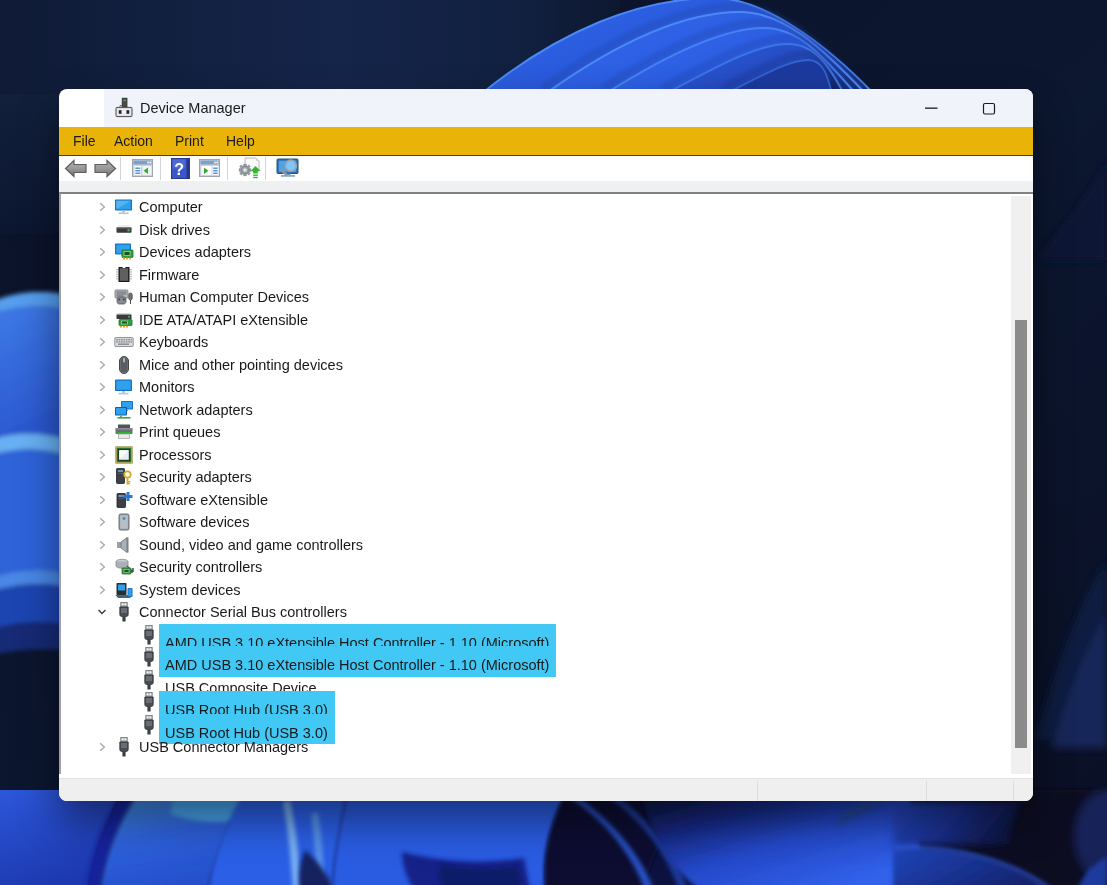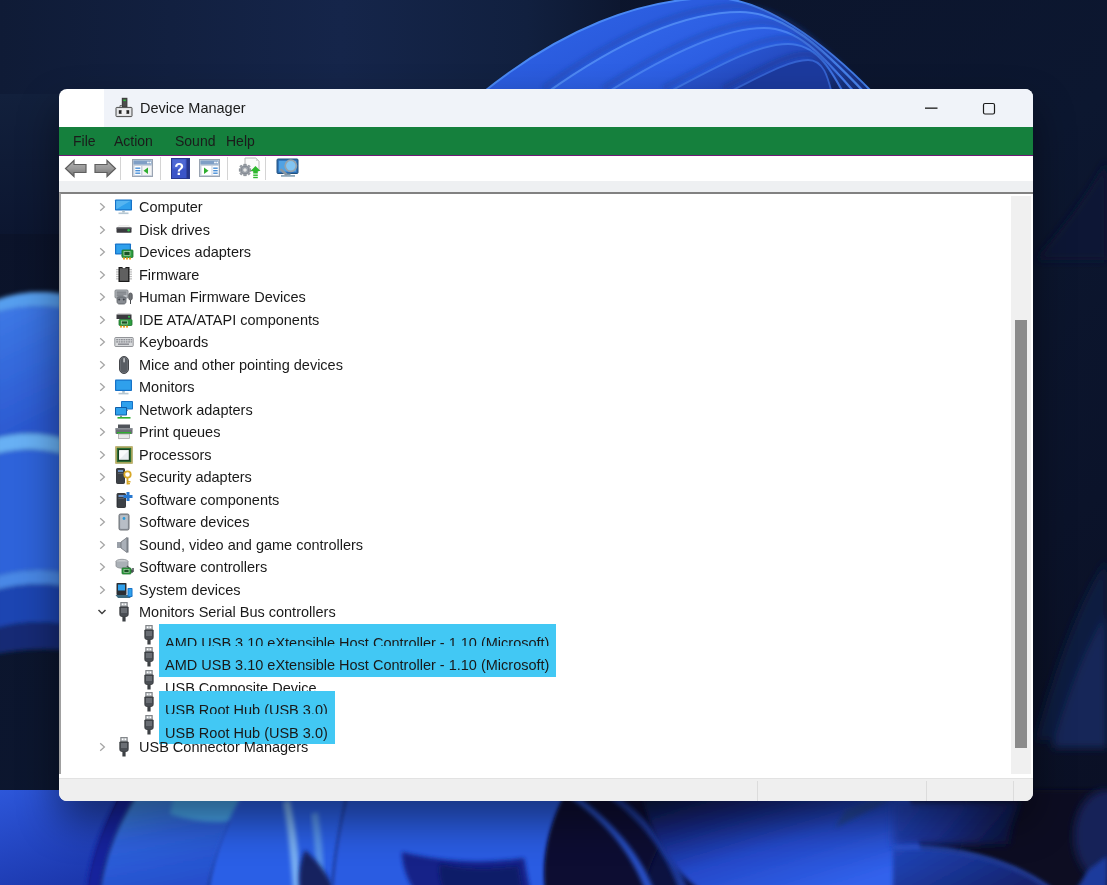--- a/index.html
+++ b/index.html
@@ -1,20 +1,20 @@
 <!DOCTYPE html>
 <html><head><meta charset="utf-8"><style>
 html,body{margin:0;padding:0;width:1107px;height:885px;overflow:hidden;background:#0b1228;font-family:"Liberation Sans",sans-serif;}
 #wall{position:absolute;left:0;top:0;width:1107px;height:885px;}
 #win{position:absolute;left:59px;top:89px;width:974px;height:712px;border-radius:8px;background:#fff;box-shadow:0 20px 40px rgba(0,0,0,.45);overflow:hidden;}
 #titlebar{position:absolute;left:0;top:0;width:100%;height:38px;background:#f0f3f9;margin-left:45px;}
 #titletxt{position:absolute;left:36px;top:10.5px;font-size:14.5px;color:#1b1b1b;}
 #tico{position:absolute;left:11px;top:8px;}
 .wbtn{position:absolute;top:0;height:38px;width:46px;}
-#menubar{position:absolute;left:0;top:38px;width:100%;height:28px;background:#15803d;border-bottom:4px solid #701a75;}
+#menubar{position:absolute;left:0;top:38px;width:100%;height:28px;background:#eab308;border-bottom:4px solid #701a75;}
 .mitem{position:absolute;top:6px;font-size:14px;color:#1b1b1b;}
 #toolbar{position:absolute;left:0;top:67px;width:100%;height:25px;background:#fff;}
 #tbstrip{position:absolute;left:0;top:92px;width:100%;height:11px;background:#eef0f2;}
 .tsep{position:absolute;top:1px;width:1px;height:23px;background:#d4d4d4;}
 #treepanel{position:absolute;left:0;top:103px;width:974px;height:582px;background:#fff;border-top:2px solid #818181;border-left:2px solid #a0a0a0;box-sizing:border-box;}
 #rows{position:absolute;left:0;top:2px;width:100%;}
 .row{position:absolute;left:0;height:22.5px;width:930px;}
 .chev{position:absolute;left:36px;top:5px;width:10px;height:12px;}
 .ricon{position:absolute;left:53px;top:1px;width:20px;height:20px;}
 .ricon2{position:absolute;left:78px;top:1px;width:20px;height:20px;}
@@ -180,21 +180,21 @@
     <svg class="wbtn" style="left:862px" width="46" height="38">
         <rect x="17.5" y="14.5" width="11" height="10.5" rx="1.5" fill="none" stroke="#1b1b1b" stroke-width="1.2"></rect>
       </svg>
     <svg class="wbtn" style="left:921px" width="46" height="38">
         <path d="M17.5,13.8 L29,25.3 M29,13.8 L17.5,25.3" stroke="#1b1b1b" stroke-width="1.1"></path>
       </svg>
   </div>
   <div id="menubar">
     <span class="mitem" style="left:14px">File</span>
     <span class="mitem" style="left:55px">Action</span>
-    <span class="mitem" style="left:116px">Sound</span>
+    <span class="mitem" style="left:116px">Print</span>
     <span class="mitem" style="left:167px">Help</span>
   </div>
   <div id="toolbar">
     <svg style="position:absolute;left:5px;top:3px" width="24" height="19" viewBox="0 0 24 19">
       <defs>
           <linearGradient id="ag1" x1="0" y1="0" x2="0" y2="1">
             <stop offset="0" stop-color="#b4b4b4"></stop>
             <stop offset="0.5" stop-color="#999999"></stop>
             <stop offset="1" stop-color="#6f6f6f"></stop>
           </linearGradient>
@@ -352,37 +352,37 @@
                 <rect x="2.5" y="4.5" width="10" height="1.2"></rect>
                 <rect x="2.5" y="6.4" width="10" height="1.2"></rect>
                 <rect x="2.5" y="8.3" width="7" height="1.2"></rect>
               </g>
               <path d="M3,12 C3,10.8 4,10 5.2,10 L9.8,10 C11,10 12,10.8 12,12 L12,14.5 C12,16 11,17 9.8,17 L5.2,17 C4,17 3,16 3,14.5 Z" fill="#888c92" stroke="#54585e" stroke-width="0.8"></path>
               <circle cx="5.2" cy="12.6" r="1" fill="#3c4046"></circle>
               <circle cx="9.8" cy="12.6" r="1" fill="#3c4046"></circle>
               <rect x="14.8" y="6" width="3.4" height="7" rx="1.7" fill="#707478" stroke="#46484c" stroke-width="0.8"></rect>
               <rect x="16" y="13" width="1" height="4" fill="#46484c"></rect>
             </svg></span>
-          <span class="rlabel">Human Firmware Devices</span>
+          <span class="rlabel">Human Computer Devices</span>
         </div>
         <div class="row" style="top:112.5px">
           <svg class="chev" viewBox="0 0 10 12">
             <path d="M3.2,2.2 L7.4,6 L3.2,9.8" fill="none" stroke="#a5a5a5" stroke-width="1.25"></path>
           </svg>
           <span class="ricon"><svg viewBox="0 0 20 20">
               <path d="M2.5,4.5 L4,3 L16,3 L17.5,4.5 Z" fill="#d8d8d8"></path>
               <rect x="2.5" y="4.5" width="15" height="4.5" fill="#3a3a3e"></rect>
               <circle cx="15" cy="6.8" r="1" fill="#2fc04a"></circle>
               <rect x="5" y="9.5" width="13" height="6" rx="0.8" fill="#2e9e40" stroke="#1c6e2a" stroke-width="0.8"></rect>
               <rect x="7.5" y="11" width="6" height="3" fill="#1a5424" stroke="#b8d8b8" stroke-width="0.7"></rect>
               <rect x="6" y="15.8" width="2" height="1.8" fill="#f0a428"></rect>
               <rect x="9" y="15.8" width="2" height="1.8" fill="#f0a428"></rect>
               <rect x="12" y="15.8" width="2" height="1.8" fill="#f0a428"></rect>
             </svg></span>
-          <span class="rlabel">IDE ATA/ATAPI components</span>
+          <span class="rlabel">IDE ATA/ATAPI eXtensible</span>
         </div>
         <div class="row" style="top:135px">
           <svg class="chev" viewBox="0 0 10 12">
             <path d="M3.2,2.2 L7.4,6 L3.2,9.8" fill="none" stroke="#a5a5a5" stroke-width="1.25"></path>
           </svg>
           <span class="ricon"><svg viewBox="0 0 20 20">
               <rect x="0.8" y="5.5" width="18.4" height="9" rx="0.8" fill="#d8dadc" stroke="#888a8e" stroke-width="0.9"></rect>
               <g fill="#909298">
                 <rect x="2.2" y="7" width="1.8" height="1.4"></rect>
                 <rect x="4.6" y="7" width="1.8" height="1.4"></rect>
@@ -491,21 +491,21 @@
           <svg class="chev" viewBox="0 0 10 12">
             <path d="M3.2,2.2 L7.4,6 L3.2,9.8" fill="none" stroke="#a5a5a5" stroke-width="1.25"></path>
           </svg>
           <span class="ricon"><svg viewBox="0 0 20 20">
               <rect x="3" y="3.5" width="8.5" height="14" rx="0.8" fill="#3c4046" stroke="#202226" stroke-width="0.8"></rect>
               <rect x="4.5" y="5" width="5.5" height="2" fill="#6a92c8"></rect>
               <rect x="4.5" y="8" width="5.5" height="1" fill="#5a5e64"></rect>
               <rect x="12.5" y="2" width="3" height="9" fill="#2878d0"></rect>
               <rect x="9.5" y="5" width="9" height="3" fill="#2878d0"></rect>
             </svg></span>
-          <span class="rlabel">Software components</span>
+          <span class="rlabel">Software eXtensible</span>
         </div>
         <div class="row" style="top:315px">
           <svg class="chev" viewBox="0 0 10 12">
             <path d="M3.2,2.2 L7.4,6 L3.2,9.8" fill="none" stroke="#a5a5a5" stroke-width="1.25"></path>
           </svg>
           <span class="ricon"><svg viewBox="0 0 20 20">
               <rect x="5" y="2" width="10" height="16" rx="1.5" fill="#9aa0a8" stroke="#60646a" stroke-width="0.9"></rect>
               <rect x="6.2" y="3.2" width="7.6" height="13.6" rx="1" fill="#b8bec6"></rect>
               <circle cx="10" cy="6.5" r="1.4" fill="#2898d8"></circle>
             </svg></span>
@@ -526,21 +526,21 @@
           <svg class="chev" viewBox="0 0 10 12">
             <path d="M3.2,2.2 L7.4,6 L3.2,9.8" fill="none" stroke="#a5a5a5" stroke-width="1.25"></path>
           </svg>
           <span class="ricon"><svg viewBox="0 0 20 20">
               <ellipse cx="8" cy="4.5" rx="6" ry="2.2" fill="#c8ccd0" stroke="#888c90" stroke-width="0.8"></ellipse>
               <path d="M2,4.5 L2,9 A6,2.2 0 0 0 14,9 L14,4.5" fill="#aab0b6" stroke="#888c90" stroke-width="0.8"></path>
               <path d="M13,9 L19,15 M19,15 L19,11 M19,15 L15,15" stroke="#50545a" stroke-width="1.6" fill="none"></path>
               <rect x="8" y="11" width="9" height="6" rx="0.8" fill="#2e9e40" stroke="#1c6e2a" stroke-width="0.8"></rect>
               <rect x="10" y="12.5" width="5" height="3" fill="#1a5424" stroke="#b8d8b8" stroke-width="0.6"></rect>
             </svg></span>
-          <span class="rlabel">Software controllers</span>
+          <span class="rlabel">Security controllers</span>
         </div>
         <div class="row" style="top:382.5px">
           <svg class="chev" viewBox="0 0 10 12">
             <path d="M3.2,2.2 L7.4,6 L3.2,9.8" fill="none" stroke="#a5a5a5" stroke-width="1.25"></path>
           </svg>
           <span class="ricon"><svg viewBox="0 0 20 20">
               <rect x="2.5" y="3" width="10" height="12" rx="0.8" fill="#2a2e34"></rect>
               <rect x="4" y="4.5" width="7" height="6" fill="#2fa0ec"></rect>
               <path d="M1.5,15 L18.5,15 L16,18 L4,18 Z" fill="#3c697e"></path>
               <rect x="13.5" y="8" width="5" height="9" rx="0.8" fill="#1672c8"></rect>
@@ -553,21 +553,21 @@
             <path d="M1.5,4 L5,7.5 L8.5,4" fill="none" stroke="#404040" stroke-width="1.5"></path>
           </svg>
           <span class="ricon"><svg viewBox="0 0 20 20">
               <rect x="6.8" y="0.5" width="6.4" height="4.5" fill="#b0b4b8" stroke="#707478" stroke-width="0.8"></rect>
               <rect x="7.8" y="1.5" width="1.6" height="1.6" fill="#fff"></rect>
               <rect x="10.6" y="1.5" width="1.6" height="1.6" fill="#fff"></rect>
               <path d="M5.8,5 L14.2,5 L14.2,12.5 C14.2,13.6 13.4,14.5 12.4,14.5 L7.6,14.5 C6.6,14.5 5.8,13.6 5.8,12.5 Z" fill="#4a4e54" stroke="#303236" stroke-width="0.8"></path>
               <rect x="7" y="6" width="6" height="5" fill="#6a6e74"></rect>
               <rect x="8.4" y="14.5" width="3.2" height="5" fill="#3c4044"></rect>
             </svg></span>
-          <span class="rlabel">Monitors Serial Bus controllers</span>
+          <span class="rlabel">Connector Serial Bus controllers</span>
         </div>
         <div class="row" style="top:427.5px">
           <span class="ricon2"><svg viewBox="0 0 20 20">
               <rect x="6.8" y="0.5" width="6.4" height="4.5" fill="#b0b4b8" stroke="#707478" stroke-width="0.8"></rect>
               <rect x="7.8" y="1.5" width="1.6" height="1.6" fill="#fff"></rect>
               <rect x="10.6" y="1.5" width="1.6" height="1.6" fill="#fff"></rect>
               <path d="M5.8,5 L14.2,5 L14.2,12.5 C14.2,13.6 13.4,14.5 12.4,14.5 L7.6,14.5 C6.6,14.5 5.8,13.6 5.8,12.5 Z" fill="#4a4e54" stroke="#303236" stroke-width="0.8"></path>
               <rect x="7" y="6" width="6" height="5" fill="#6a6e74"></rect>
               <rect x="8.4" y="14.5" width="3.2" height="5" fill="#3c4044"></rect>
             </svg></span>

